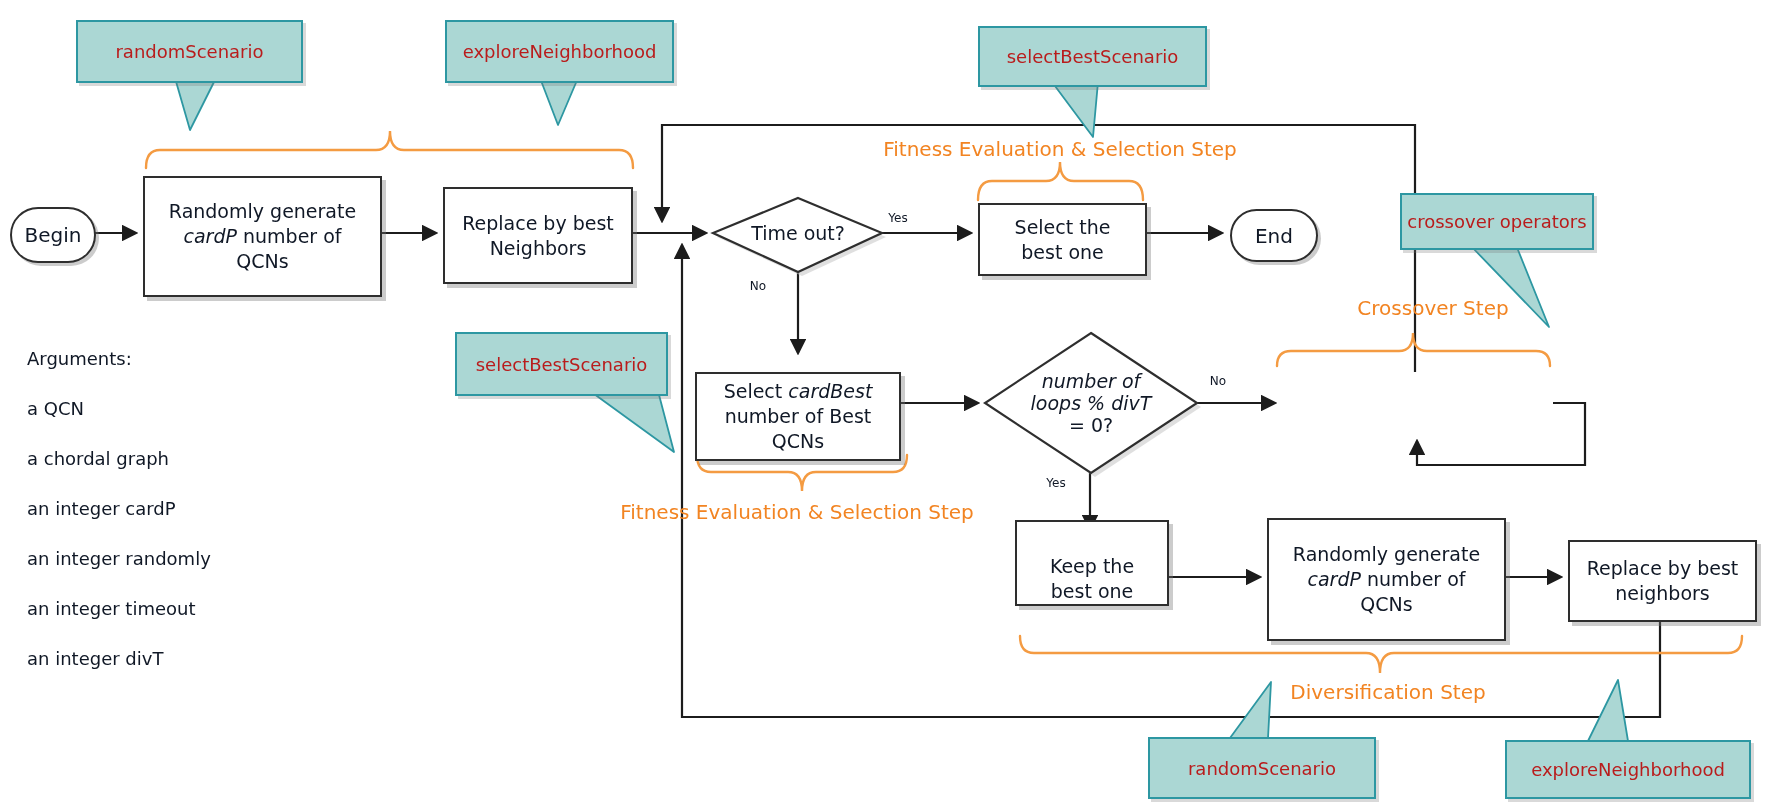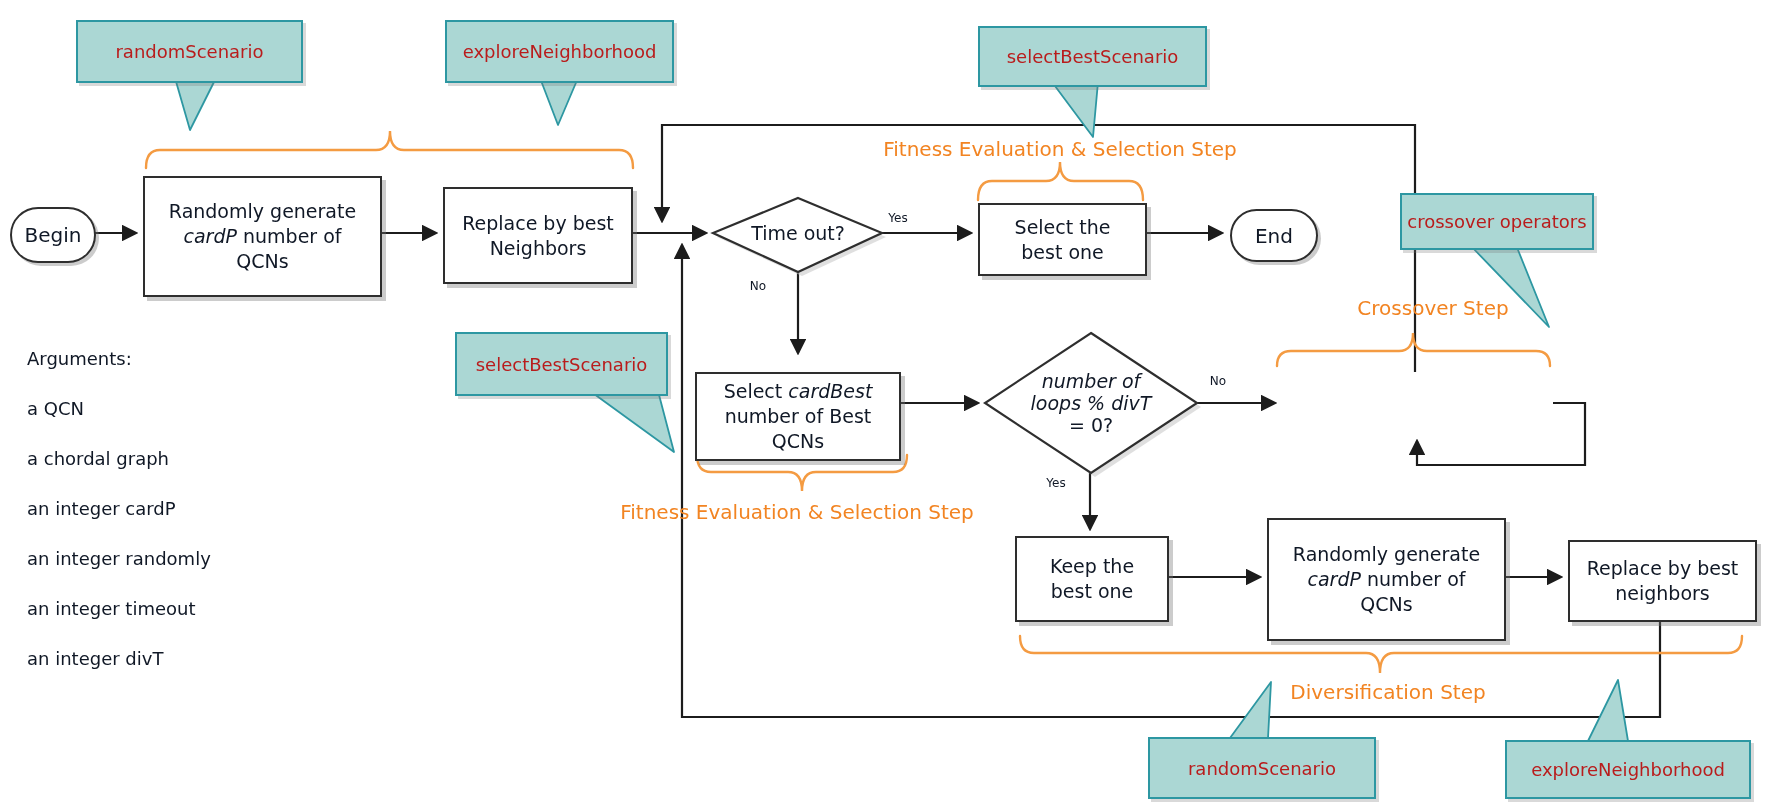--- a/index.html
+++ b/index.html
@@ -117,21 +117,21 @@
     </div>
   <div class="node" style="left:443px;top:187px;width:186px;height:93px;">
       <span>Replace by best<br>Neighbors</span>
     </div>
   <div class="node" style="left:978px;top:203px;width:165px;height:69px;">
       <span>Select the<br>best one</span>
     </div>
   <div class="node" style="left:695px;top:360px;width:202px;height:85px;margin-top:12px;">
       <span>Select <i>cardBest</i><br>number of Best<br>QCNs</span>
     </div>
-  <div class="node" style="left:1015px;top:536px;width:150px;height:82px;">
+  <div class="node" style="left:1015px;top:520px;width:150px;height:82px;align-items:flex-end;">
       <span>Keep the<br>best one</span>
     </div>
   <div class="node" style="left:1267px;top:518px;width:235px;height:119px;">
       <span>Randomly generate<br><i>cardP</i> number of<br>QCNs</span>
     </div>
   <div class="node" style="left:1568px;top:540px;width:185px;height:78px;">
       <span>Replace by best<br>neighbors</span>
     </div>
 
   <div class="dtext" style="left:723px;top:208px;width:150px;height:50px;">

